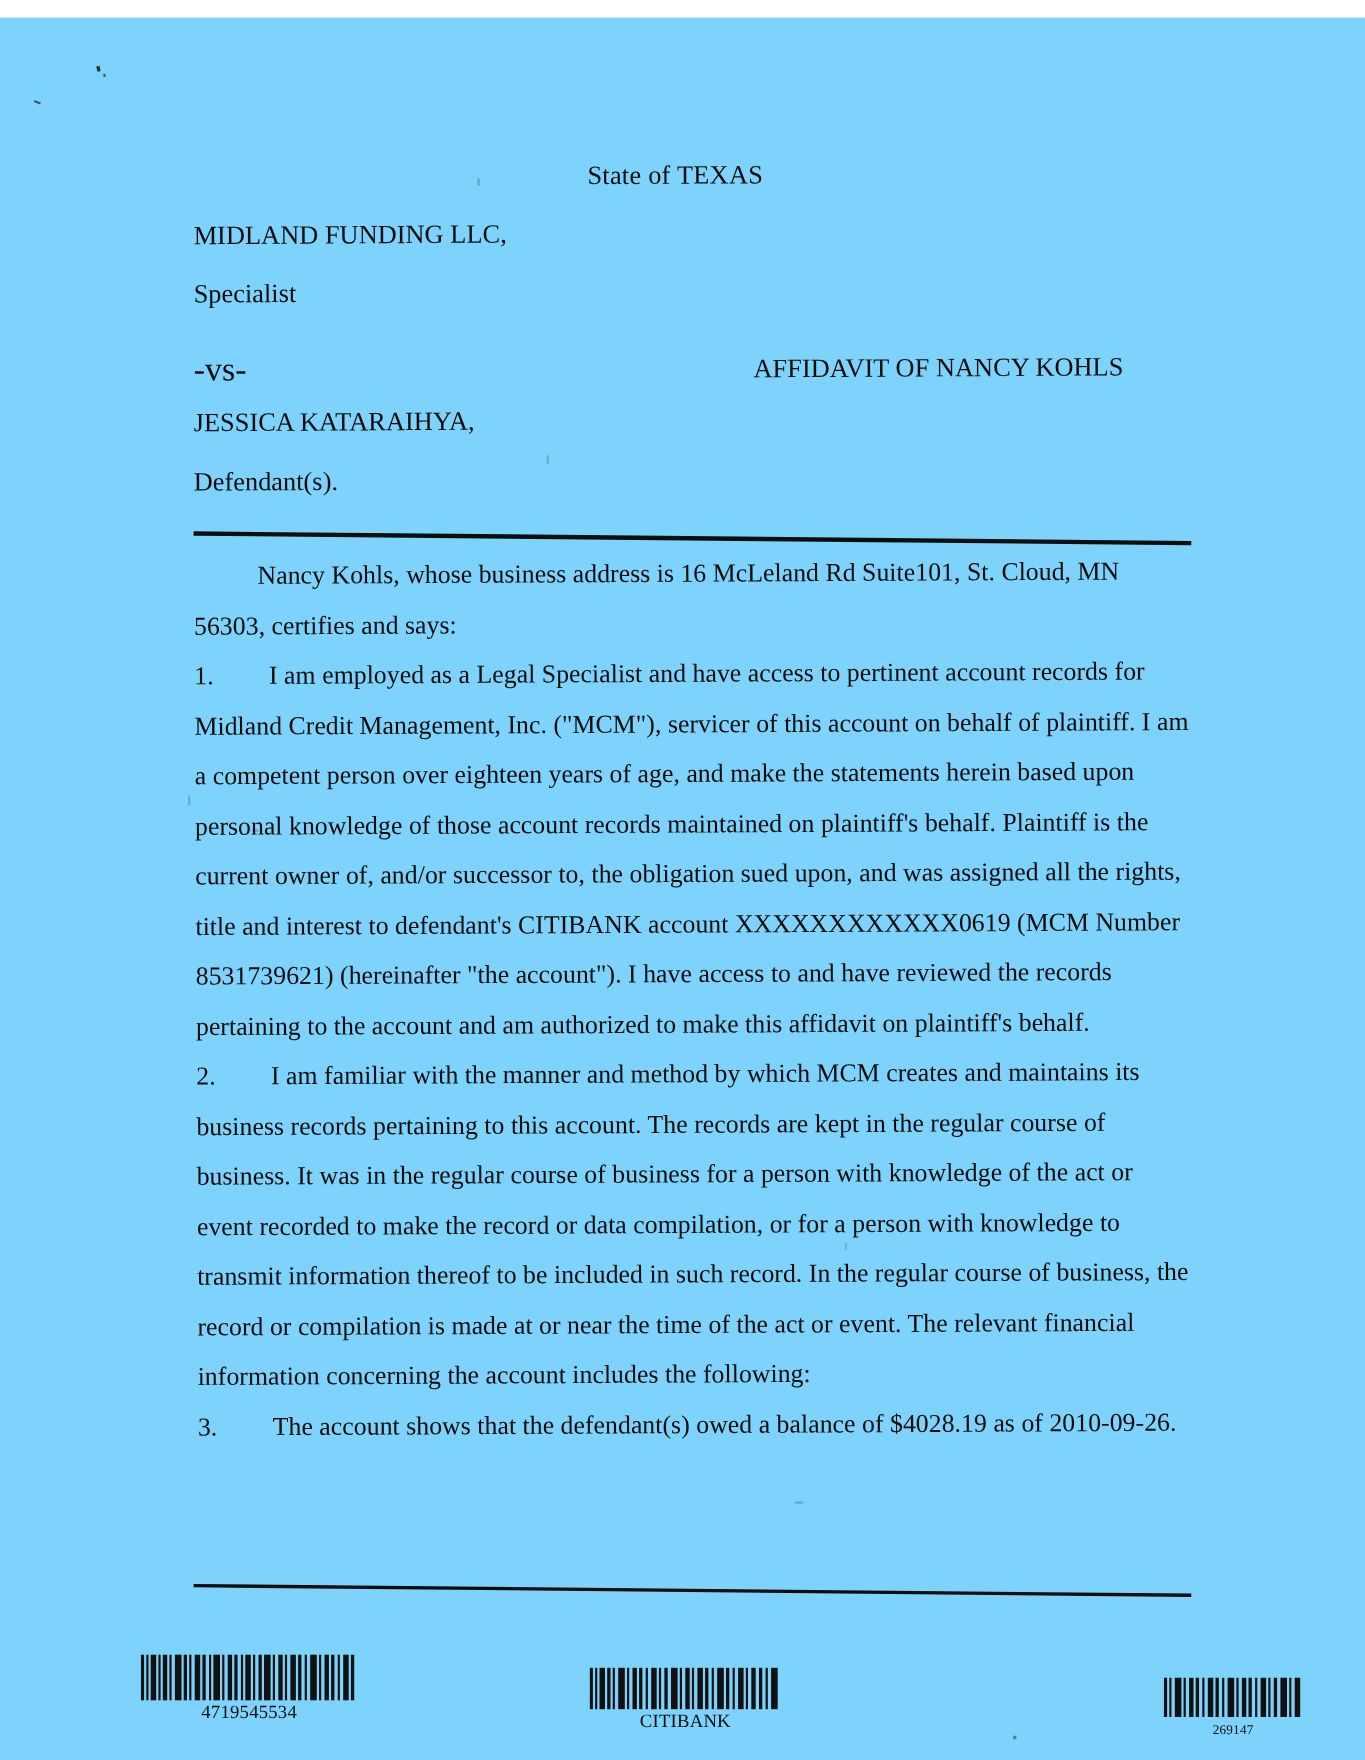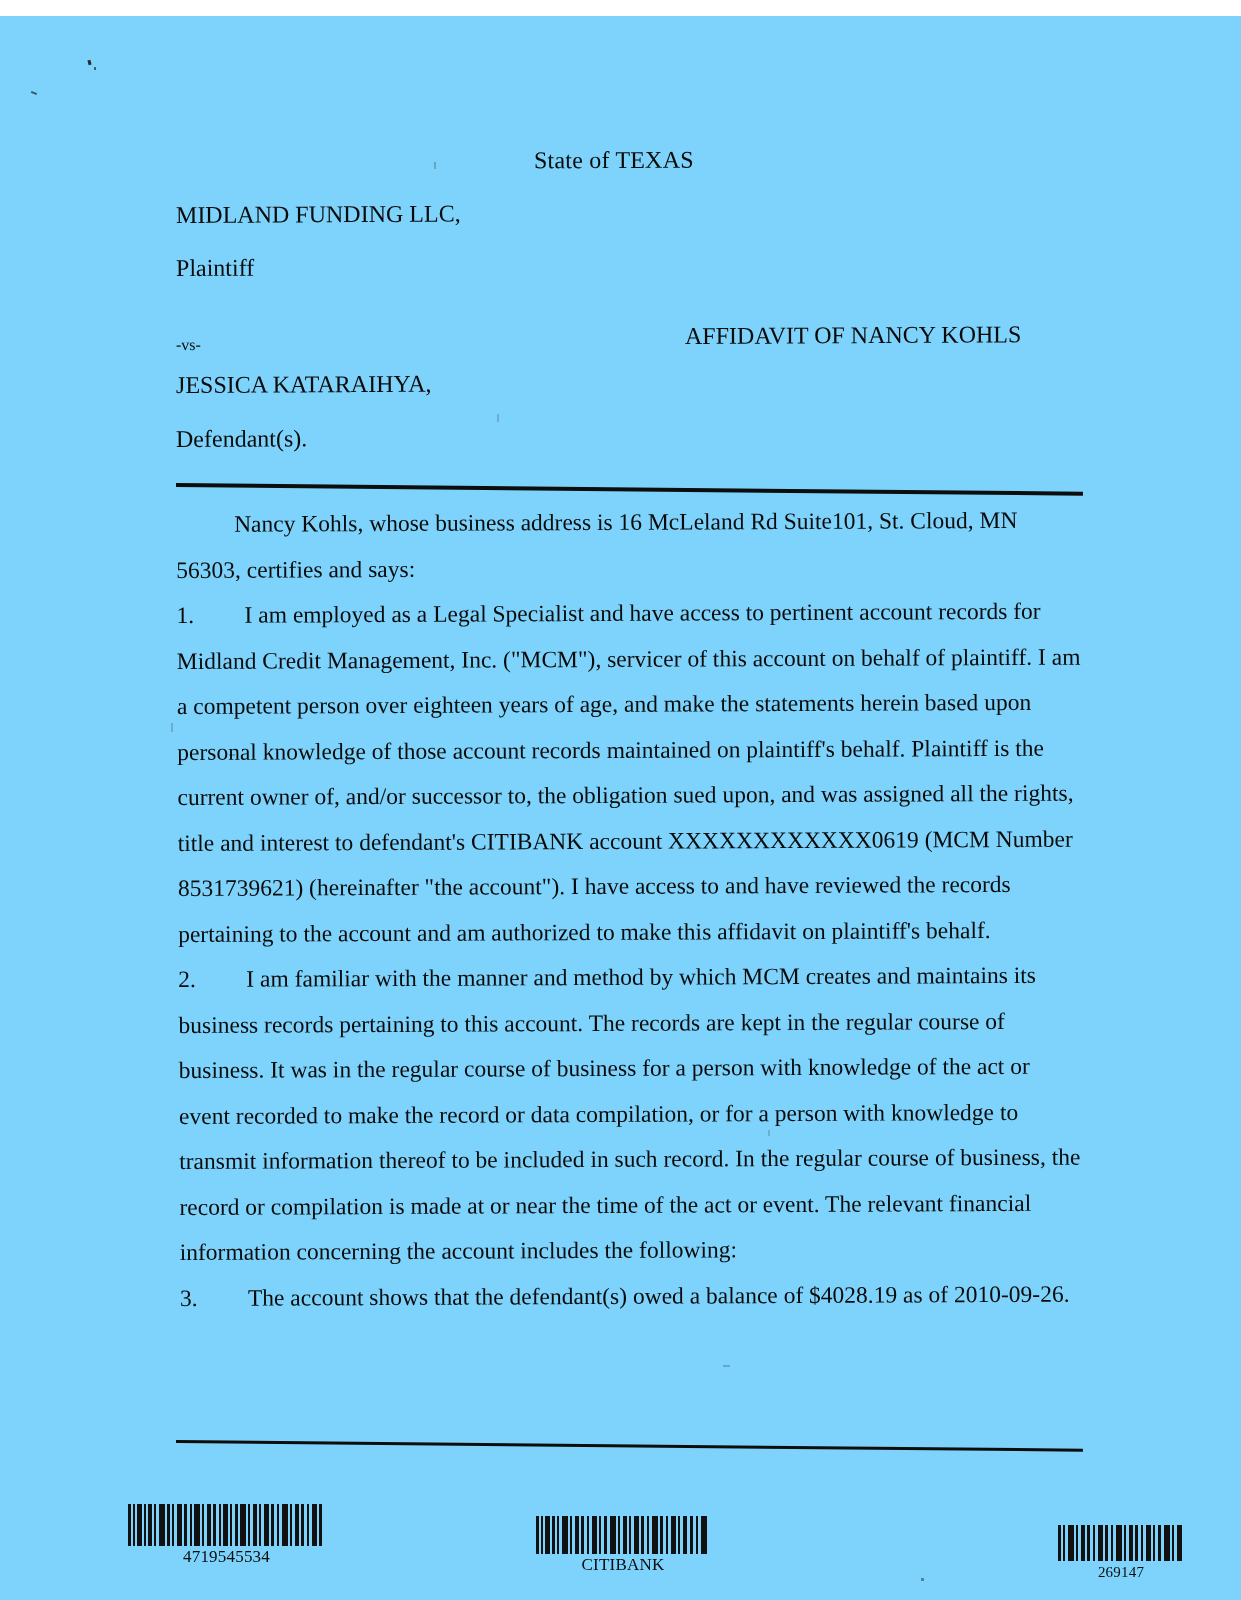--- a/index.html
+++ b/index.html
@@ -51,21 +51,21 @@
 
   .cap {
     position: absolute;
     left: 176px;
     font-size: 24px;
     white-space: nowrap;
     transform-origin: left center;
   }
   .cap.l1 { top: 186px;  transform: rotate(-0.30deg); }
   .cap.l2 { top: 239px;  transform: rotate(-0.30deg); }
-  .cap.l3 { top: 320px;  transform: rotate(-0.30deg); font-size: 16px; }
+  .cap.l3 { top: 302px;  transform: rotate(-0.30deg); font-size: 31px; }
   .cap.l4 { top: 356px;  transform: rotate(-0.30deg); }
   .cap.l5 { top: 410px;  transform: rotate(-0.30deg); text-align: right; }
 
   .afftitle {
     position: absolute;
     left: 685px; top: 307px;
     font-size: 24px;
     white-space: nowrap;
     transform: rotate(-0.30deg);
     transform-origin: left center;
@@ -137,21 +137,21 @@
   .bc3 .bars { height: 36px; }
 
   .bc-label {
     display: block;
     text-align: center;
     font-size: 17px;
     line-height: 20px;
     margin-top: 1px;
     letter-spacing: .2px;
   }
-  .bc3 .bc-label { font-size: 15px; }
+  .bc3 .bc-label { font-size: 12px; }
 </style>
 </head>
 <body>
 
 <div id="page">
 
   <div class="speck s1"></div>
   <div class="speck s2"></div>
   <div class="speck s3"></div>
   <div class="speck s4"></div>
@@ -160,21 +160,21 @@
   <div class="speck s7"></div>
   <div class="speck s8"></div>
   <div class="speck s9"></div>
   <div class="speck s10"></div>
 
   <div class="state-line">
     <span>State of TEXAS</span>
   </div>
 
   <div class="cap l1">MIDLAND FUNDING LLC,</div>
-  <div class="cap l2">Plaintiff</div>
+  <div class="cap l2">Specialist</div>
   <div class="cap l3">-vs-</div>
   <div class="cap l4">JESSICA KATARAIHYA,</div>
   <div class="cap l5">Defendant(s).</div>
   <div class="afftitle">AFFIDAVIT OF NANCY KOHLS</div>
 
   <div class="rule top-rule"></div>
 
   <div id="body-copy">
     <p class="lead">Nancy Kohls, whose business address is 16 McLeland Rd Suite101, St. Cloud, MN 56303, certifies and says:</p>
 

